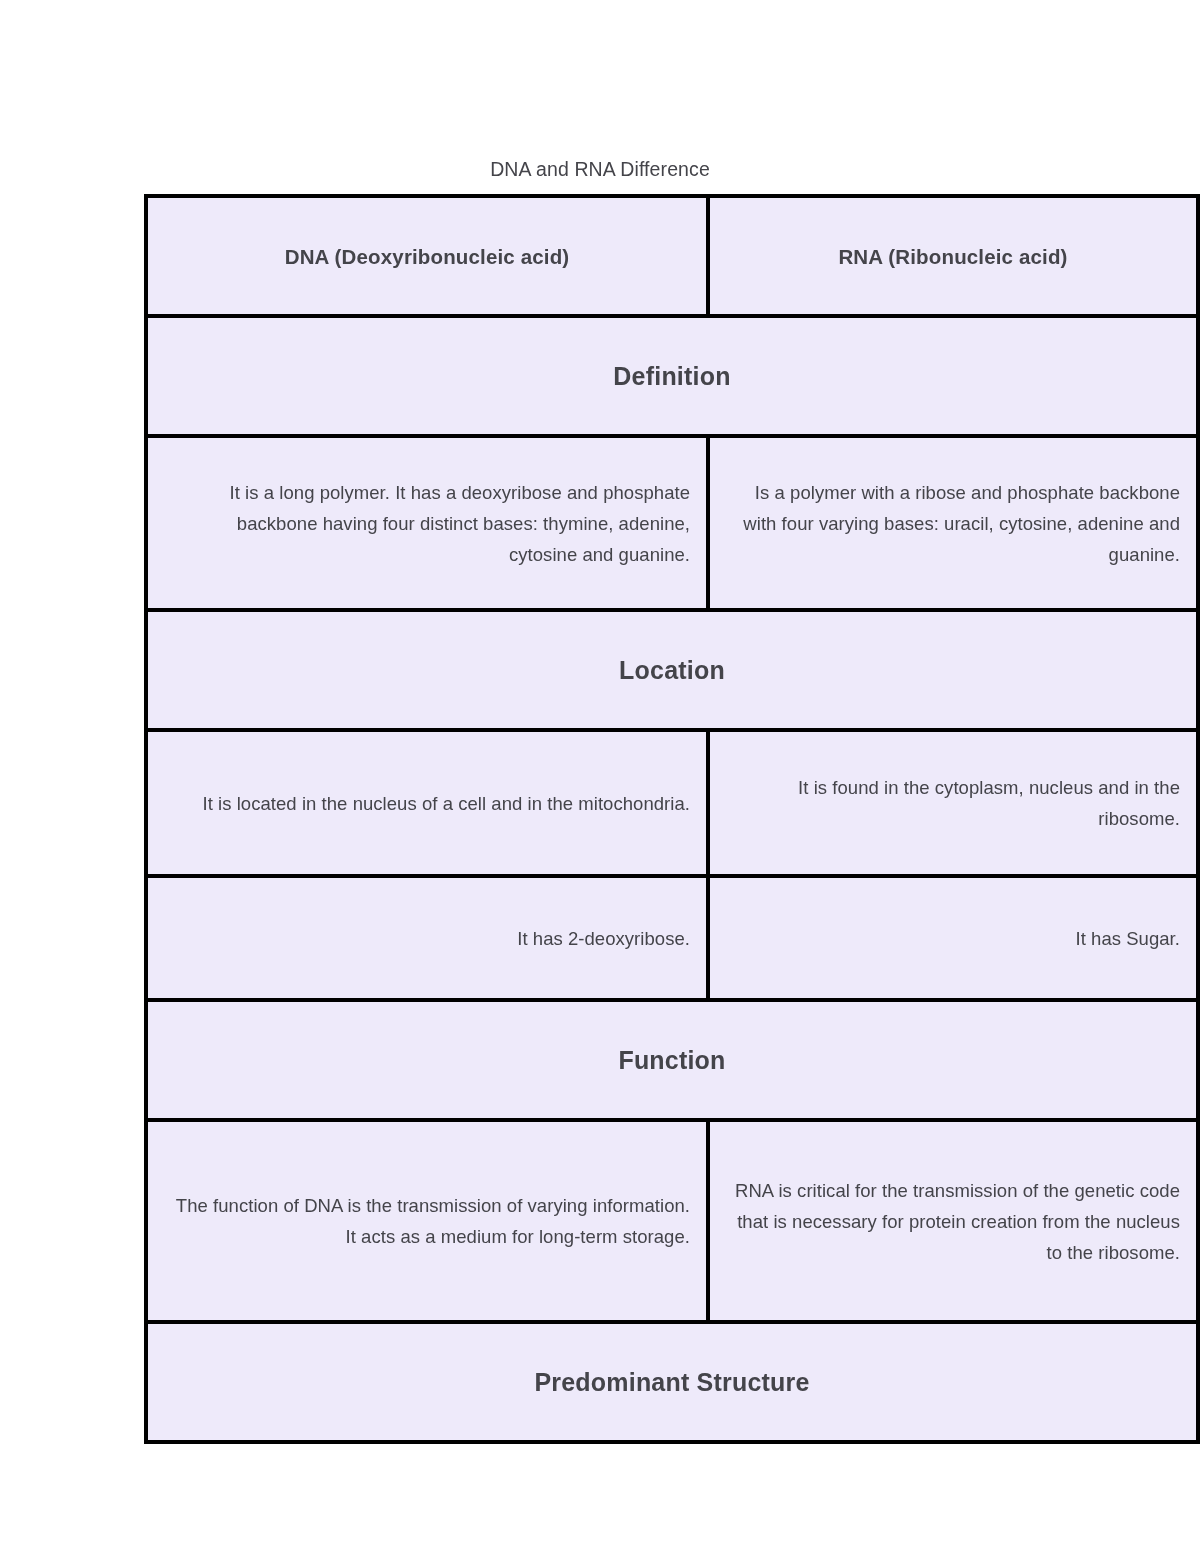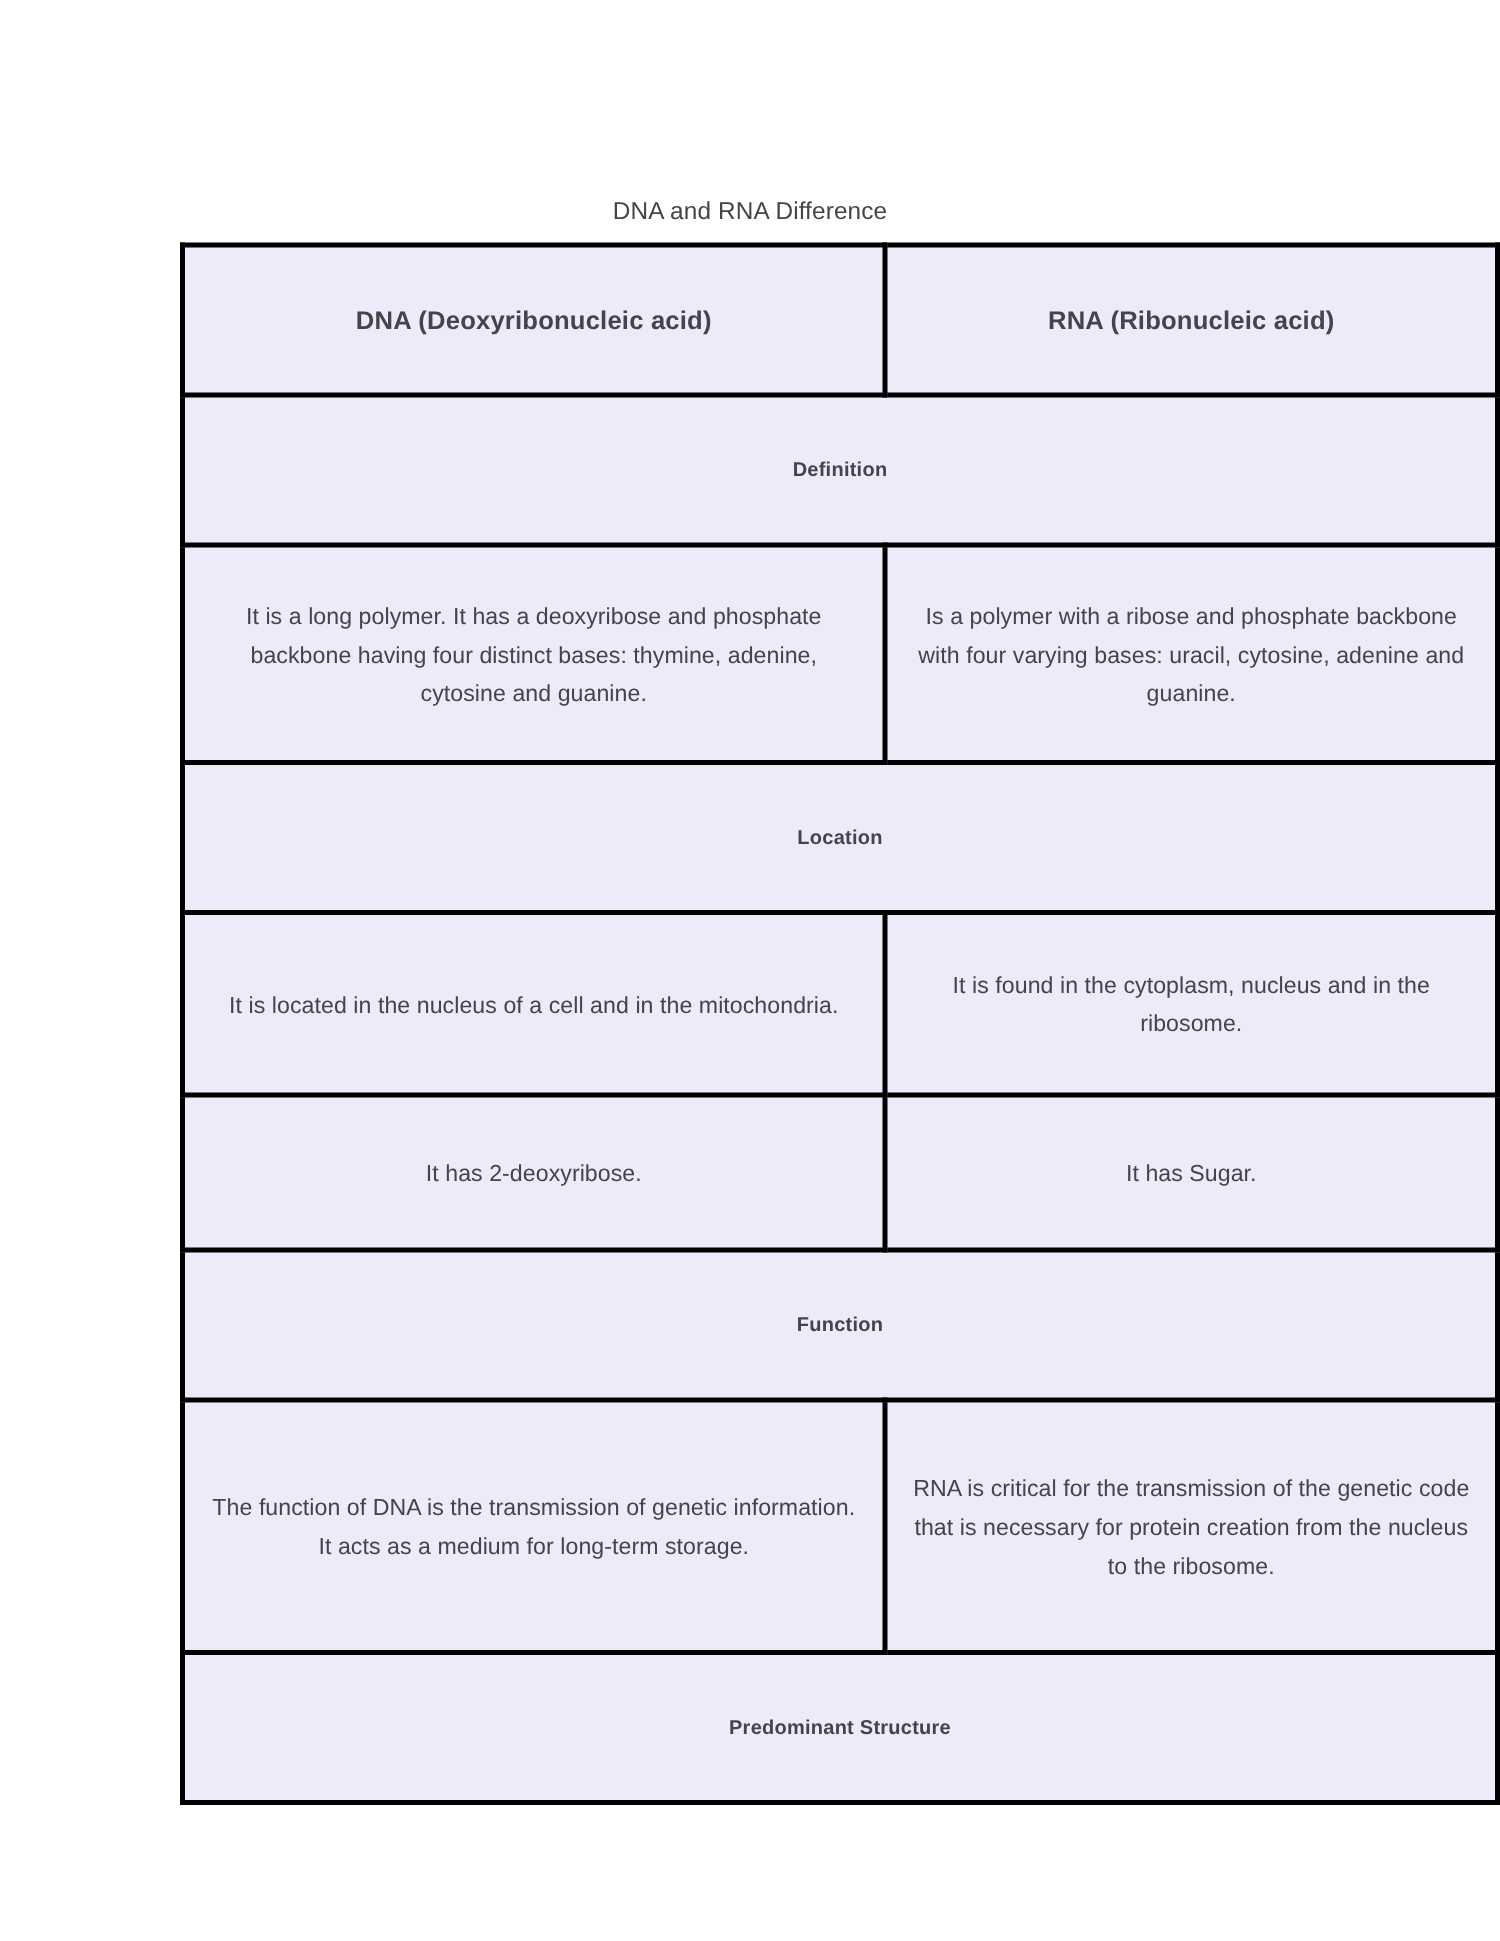--- a/index.html
+++ b/index.html
@@ -65,31 +65,32 @@
   
   .col-head td {
     font-size: 20.5px;
     font-weight: 700;
     letter-spacing: 0.15px;
     height: 96px;
   }
 
   
   .section-head td {
-    font-size: 16px;
+    font-size: 25px;
     font-weight: 700;
     letter-spacing: 0.2px;
     height: 96px;
   }
 
   
   .content-row td {
     font-size: 18.5px;
     font-weight: 400;
     letter-spacing: 0.05px;
+    text-align: right;
   }
 
   .h-def   td { height: 150px; }
   .h-loc   td { height: 122px; }
   .h-sugar td { height: 100px; }
   .h-func  td { height: 178px; }
 </style>
 </head>
 <body>
 
@@ -127,21 +128,21 @@
       <tr class="content-row h-sugar">
         <td class="col-left">It has 2-deoxyribose.</td>
         <td class="col-right">It has Sugar.</td>
       </tr>
 
       <tr class="section-head">
         <td colspan="2">Function</td>
       </tr>
 
       <tr class="content-row h-func">
-        <td class="col-left">The function of DNA is the transmission of genetic information. It acts as a medium for long-term storage.</td>
+        <td class="col-left">The function of DNA is the transmission of varying information. It acts as a medium for long-term storage.</td>
         <td class="col-right">RNA is critical for the transmission of the genetic code that is necessary for protein creation from the nucleus to the ribosome.</td>
       </tr>
 
       <tr class="section-head">
         <td colspan="2">Predominant Structure</td>
       </tr>
 
     </tbody>
   </table>
 

